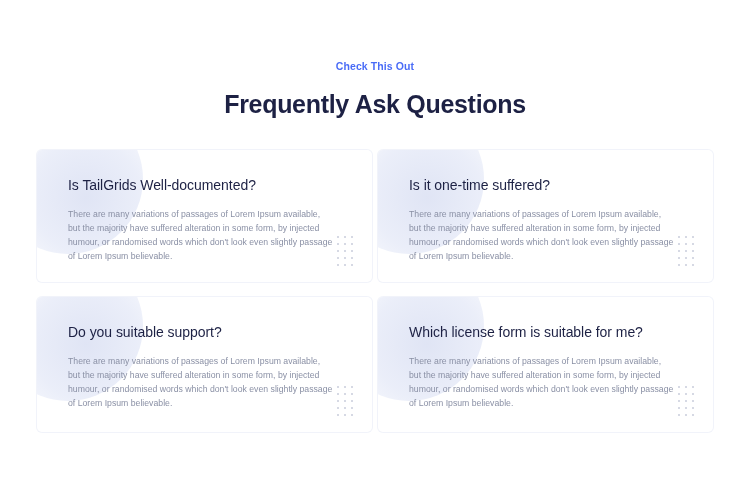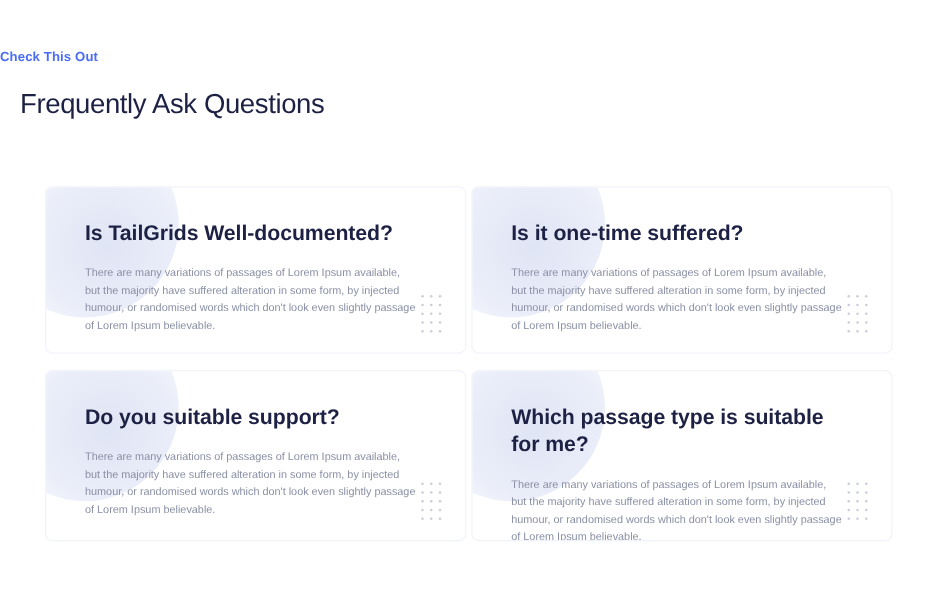--- a/index.html
+++ b/index.html
@@ -18,34 +18,34 @@
   .page {
     width: 750px;
     height: 492px;
     position: relative;
     box-sizing: border-box;
     padding: 0;
   }
 
   
   .faq-header {
-    text-align: left;
-    padding-top: 40px;
+    text-align: center;
+    padding-top: 60px;
   }
   .eyebrow {
     font-size: 10.5px;
     font-weight: bold;
     letter-spacing: 0.1px;
     color: #4a6cf7;
     margin: 0 0 7px 0;
     line-height: 1.2;
   }
   .main-title {
-    font-size: 22px;
-    font-weight: normal;
+    font-size: 25px;
+    font-weight: bold;
     color: #1d2144;
     margin: 16px;
     line-height: 1.25;
     letter-spacing: -0.3px;
   }
 
   
   .faq-grid {
     position: absolute;
     left: 37px;
@@ -98,22 +98,22 @@
     display: block;
     width: 2px;
     height: 2px;
     border-radius: 50%;
     background: #c9ccdb;
   }
 
   .card-title {
     position: relative;
     z-index: 2;
-    font-size: 17px;
-    font-weight: bold;
+    font-size: 14px;
+    font-weight: normal;
     color: #1d2144;
     margin: 0 0 13px 0;
     line-height: 1.3;
     letter-spacing: -0.05px;
   }
   .card-body {
     position: relative;
     z-index: 2;
     font-size: 8.7px;
     color: #8a90a5;
@@ -198,21 +198,21 @@
           <i></i>
           <i></i>
           <i></i>
           <i></i>
           <i></i>
         </span>
     </div>
 
     <div class="faq-card">
       <span class="card-blob"></span>
-      <h2 class="card-title">Which passage type is suitable for me?</h2>
+      <h2 class="card-title">Which license form is suitable for me?</h2>
       <p class="card-body">There are many variations of passages of Lorem Ipsum available, but the majority have suffered alteration in some form, by injected humour, or randomised words which don't look even slightly passage of Lorem Ipsum believable.</p>
       <span class="card-dots">
           <i></i>
           <i></i>
           <i></i>
           <i></i>
           <i></i>
           <i></i>
           <i></i>
           <i></i>

